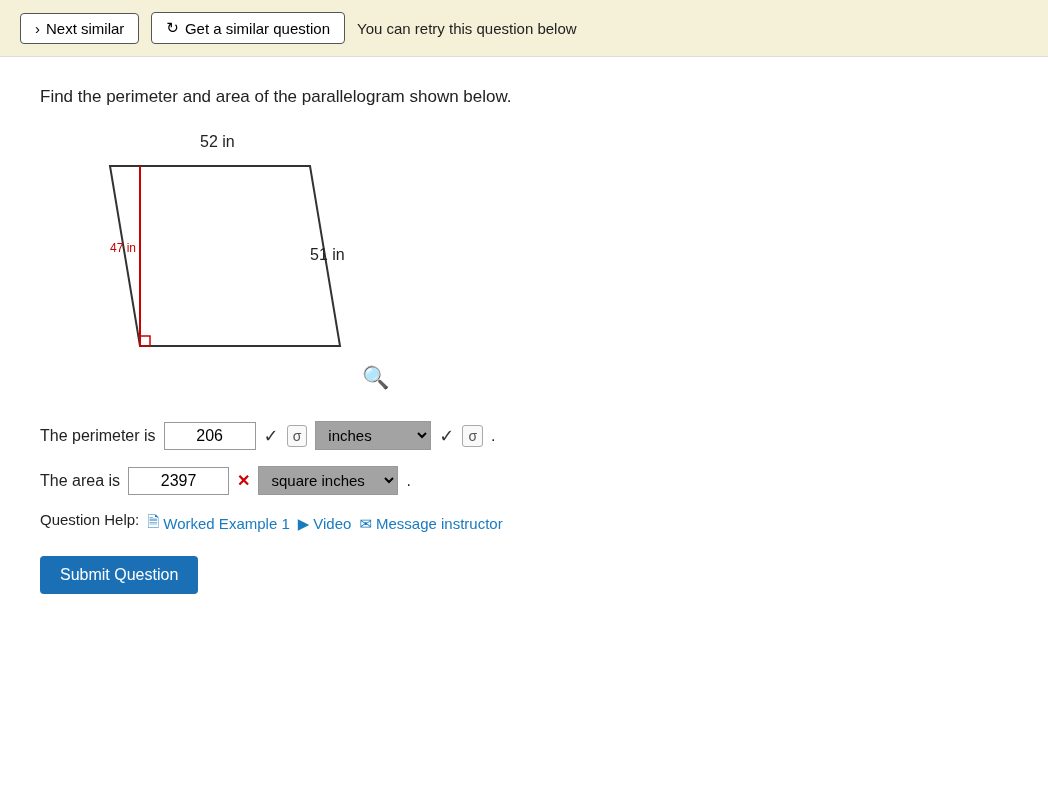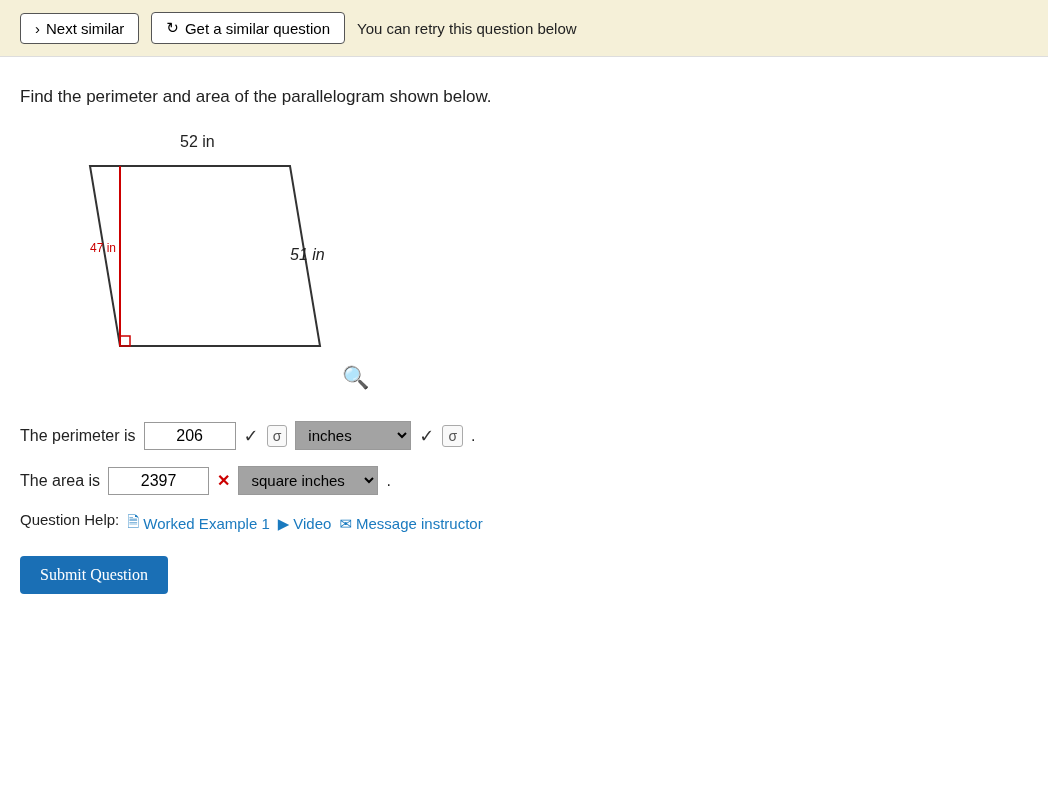--- a/index.html
+++ b/index.html
@@ -39,21 +39,21 @@
       font-size: 15px;
       display: flex;
       align-items: center;
       gap: 6px;
     }
     .retry-text {
       font-size: 15px;
       color: #222;
     }
     .main-content {
-      padding: 30px 20px;
+      padding: 30px 40px;
     }
     .question-text {
       font-size: 17px;
       margin-bottom: 24px;
       color: #222;
     }
     .diagram-area {
       position: relative;
       width: 320px;
       height: 260px;
@@ -79,21 +79,20 @@
       font-size: 12px;
       font-weight: 500;
       color: #c00;
     }
     .label-right {
       position: absolute;
       top: 110px;
       left: 200px;
       font-size: 16px;
       font-weight: 500;
-      font-style: italic;
     }
     .answer-row {
       display: flex;
       align-items: center;
       gap: 8px;
       margin-bottom: 16px;
       font-size: 16px;
     }
     .answer-box {
       border: 1px solid #999;
@@ -144,21 +143,20 @@
       text-decoration: none;
     }
     .submit-btn {
       background: #1a6fb5;
       color: #fff;
       border: none;
       padding: 10px 20px;
       border-radius: 4px;
       font-size: 16px;
       cursor: pointer;
-      font-family: Liberation Serif, serif;
     }
     .search-icon-area {
       position: absolute;
       bottom: 0;
       right: 30px;
     }
   </style>
 </head>
 <body>
 

